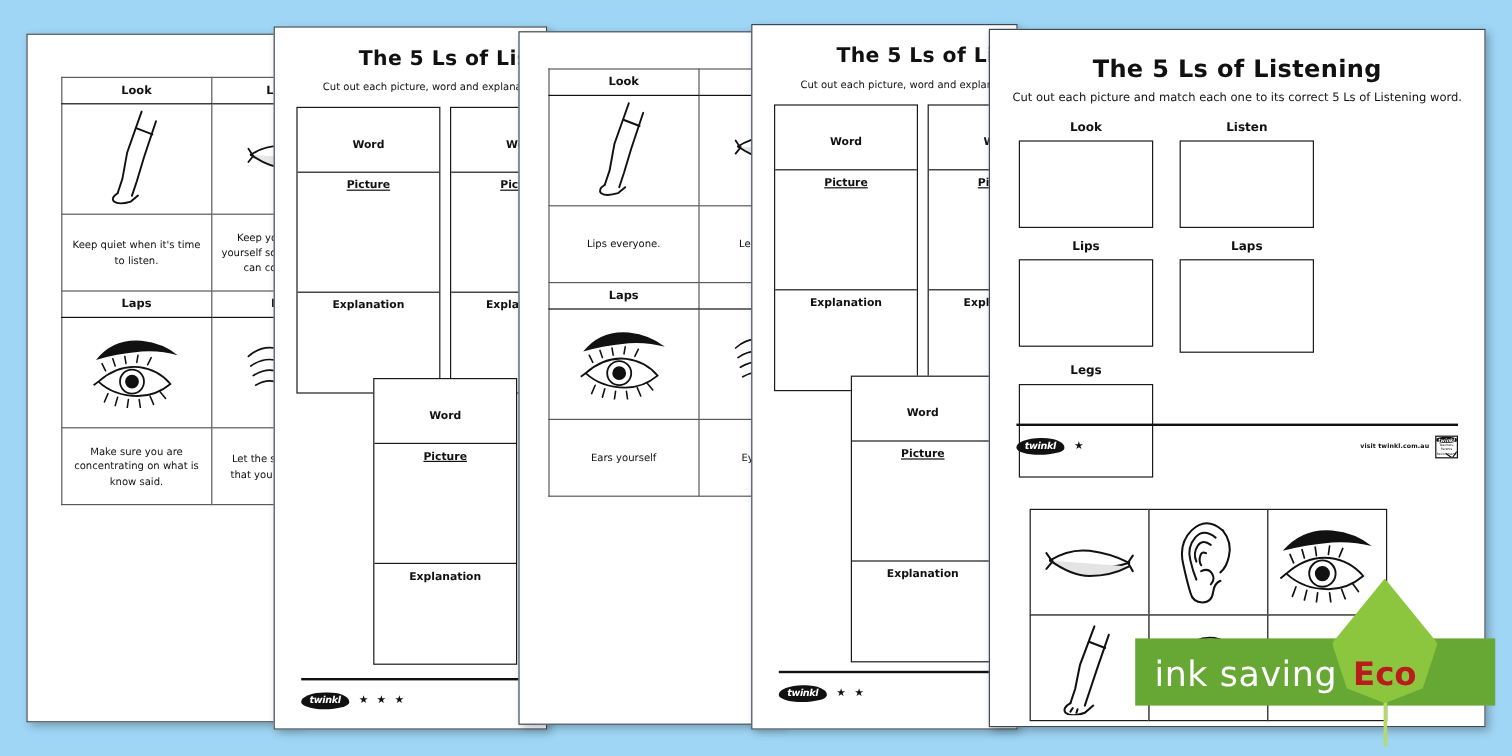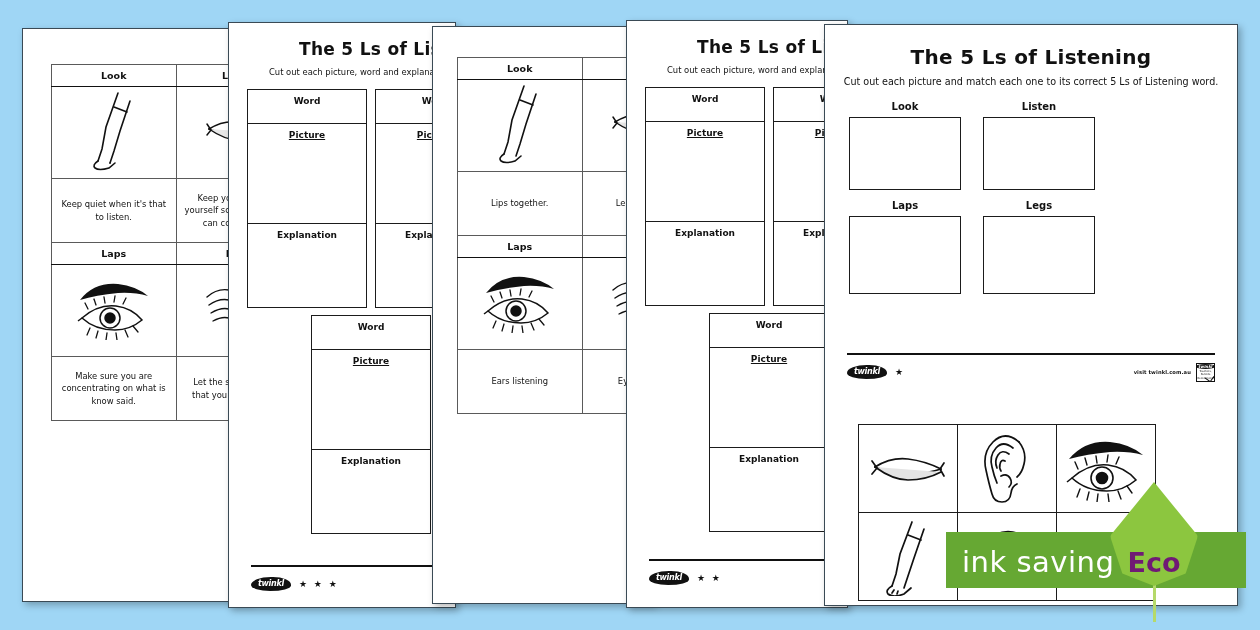--- a/index.html
+++ b/index.html
@@ -160,21 +160,21 @@
     background:#fff;
   }
   .cutcol .seg {
     border-bottom:1.5px solid #1b1b1b;
     font-size:9px; font-weight:bold;
     text-align:center;
     color:#111;
     padding-top:6px;
   }
   .cutcol .seg:last-child { border-bottom:none; }
-  .seg-word { height:34px; }
+  .seg-word { height:34px;margin-top:20px; }
   .seg-pic  { height:100px;text-decoration:underline; }
   .seg-exp  { height:83px; }
 
   
   .eco {
     position:absolute;
     left:946px; top:480px;
     width:300px; height:150px;
     z-index:20;
   }
@@ -207,21 +207,21 @@
   }
   .eco .leaf-stem {
     position:absolute; left:43px; top:14px;
     width:3px; height:126px;
     background:#b5d96a;
   }
   .eco .eco-txt {
     position:absolute;
     left:0; top:52px; width:88px; height:56px;
     display:flex; align-items:center; justify-content:center;
-    font-size:27px; color:#701a75; font-weight:bold;
+    font-size:27px; color:#b91c1c; font-weight:bold;
     z-index:3;
   }
 </style>
 </head>
 <body>
 
 <div class="stage">
 
   <div class="sheet" id="sheet1">
     <div class="sheet-inner">
@@ -248,21 +248,21 @@
               <g fill="none" stroke="#111" stroke-width="1.5" stroke-linecap="round">
                 <path d="M4 15 q14 -9 29 -7 q15 2 29 9"></path>
                 <path d="M4 15 q16 6 29 6 q16 0 29 -4"></path>
                 <path d="M4 15 q16 11 29 11 q16 0 29 -7" fill="#e8e8e8"></path>
                 <path d="M2 10 L6 16 L2 21"></path>
               </g>
             </svg>
           </td>
         </tr>
         <tr>
-          <td class="txt">Keep quiet when it's that to listen.</td>
+          <td class="txt">Keep quiet when it's time to listen.</td>
           <td class="txt">Keep your hands to yourself so that everyone can concentrate.</td>
         </tr>
         <tr>
           <td class="hd">Laps</td>
           <td class="hd">Legs</td>
         </tr>
         <tr>
           <td class="pic">
             <svg width="80" height="62" viewBox="0 0 80 62">
               <path d="M6 22 q14 -18 38 -16 q18 2 30 12 q-14 -4 -30 -3 q-22 2 -38 7 z" fill="#111"></path>
@@ -368,21 +368,21 @@
               <g fill="none" stroke="#111" stroke-width="1.5" stroke-linecap="round">
                 <path d="M4 15 q14 -9 29 -7 q15 2 29 9"></path>
                 <path d="M4 15 q16 6 29 6 q16 0 29 -4"></path>
                 <path d="M4 15 q16 11 29 11 q16 0 29 -7" fill="#e8e8e8"></path>
                 <path d="M2 10 L6 16 L2 21"></path>
               </g>
             </svg>
           </td>
         </tr>
         <tr>
-          <td class="txt short">Lips together.</td>
+          <td class="txt short">Lips everyone.</td>
           <td class="txt short">Legs crossed.</td>
         </tr>
         <tr>
           <td class="hd">Laps</td>
           <td class="hd">Legs</td>
         </tr>
         <tr>
           <td class="pic">
             <svg width="80" height="62" viewBox="0 0 80 62">
               <path d="M6 22 q14 -18 38 -16 q18 2 30 12 q-14 -4 -30 -3 q-22 2 -38 7 z" fill="#111"></path>
@@ -415,21 +415,21 @@
                 <path d="M8 34 q10 -6 18 -4 q12 3 18 9"></path>
                 <path d="M10 42 q9 -5 16 -3 q11 3 16 8"></path>
                 <path d="M26 11 q12 -5 24 2 q10 6 14 14"></path>
                 <path d="M48 21 q8 6 12 14"></path>
                 <path d="M40 30 q9 6 13 15"></path>
               </g>
             </svg>
           </td>
         </tr>
         <tr>
-          <td class="txt short">Ears listening</td>
+          <td class="txt short">Ears yourself</td>
           <td class="txt short">Eyes looking</td>
         </tr>
       </tbody>
         </table>
     </div>
   </div>
 
   <div class="sheet" id="sheet4">
     <div class="sheet-inner">
       <div class="doc-title cut-title" style="margin-top:16px; padding-left:70px;">The 5 Ls of Listening</div>
@@ -469,20 +469,24 @@
       <div class="doc-title s5-title">The 5 Ls of Listening</div>
       <div class="doc-sub s5-sub">Cut out each picture and match each one to its correct 5 Ls of Listening word.</div>
 
       <div class="match-grid">
         <div class="match-cell">
           <div class="match-label">Look</div>
           <div class="match-box"></div>
         </div>
         <div class="match-cell">
           <div class="match-label">Listen</div>
+          <div class="match-box"></div>
+        </div>
+        <div class="match-cell">
+          <div class="match-label">Lips</div>
           <div class="match-box"></div>
         </div>
         <div class="match-cell">
           <div class="match-label">Laps</div>
           <div class="match-box" style="height:78px;"></div>
         </div>
         <div class="match-cell">
           <div class="match-label">Legs</div>
           <div class="match-box" style="height:78px;"></div>
         </div>

